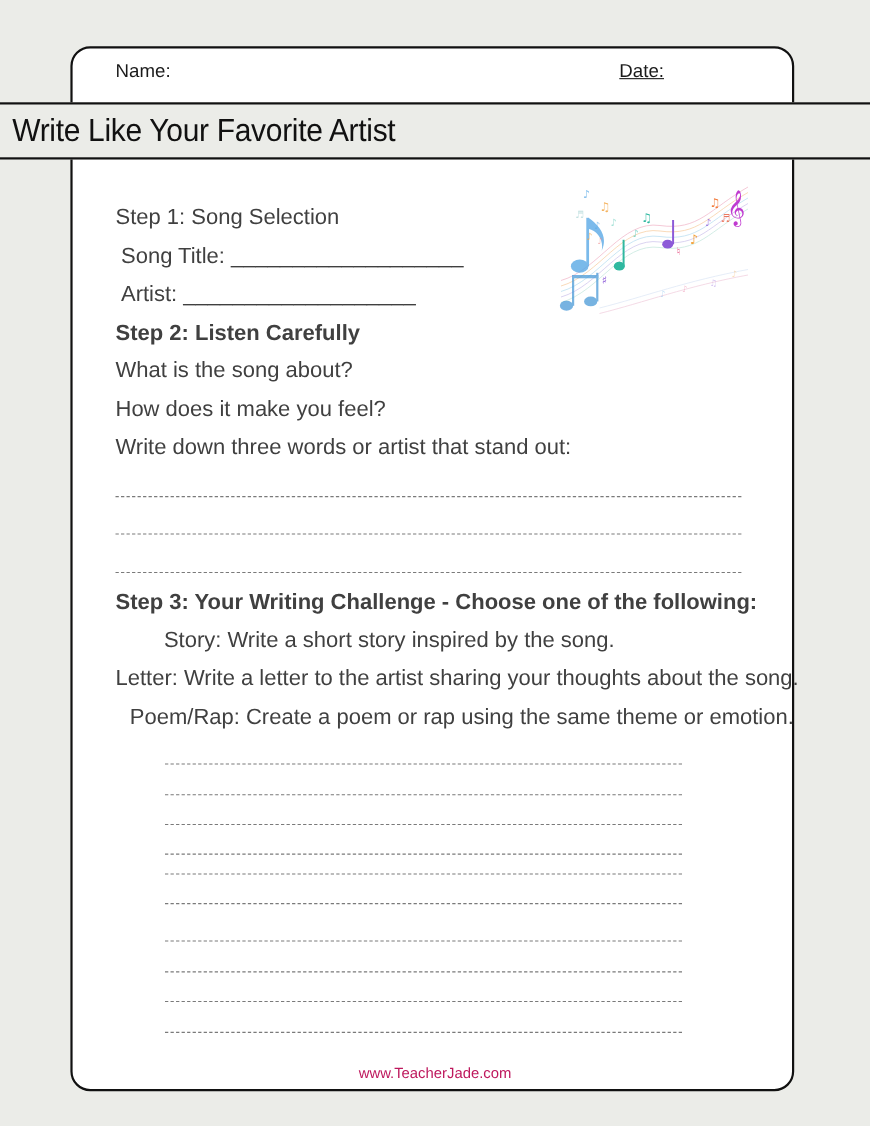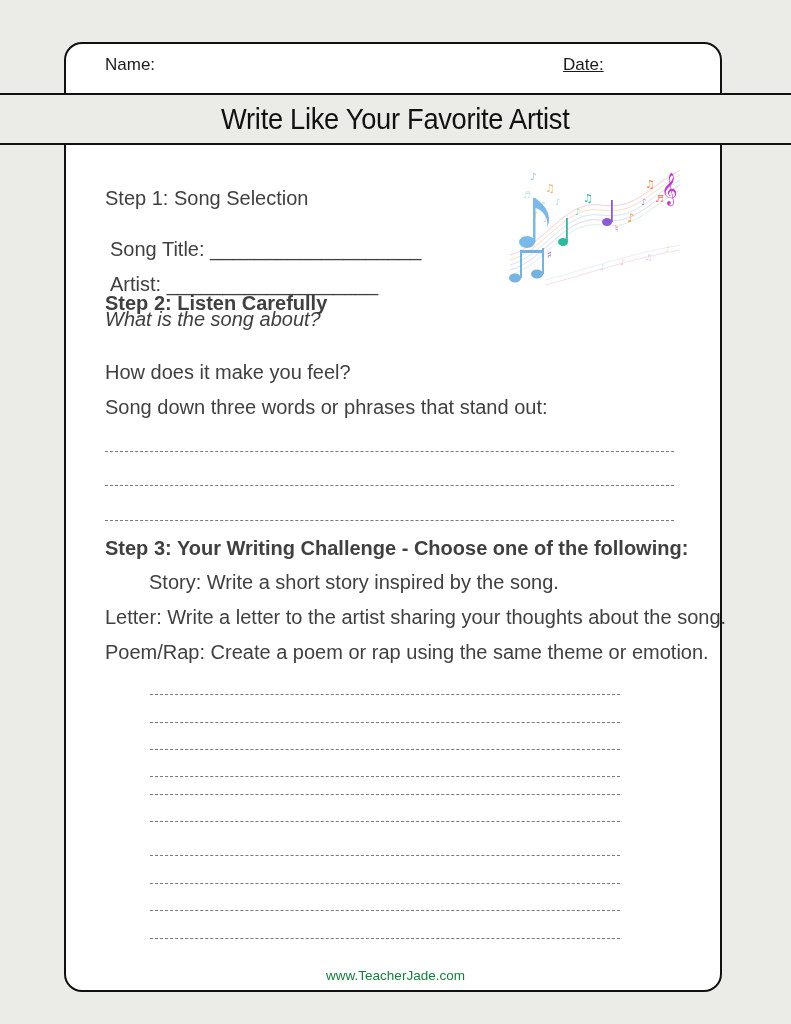--- a/index.html
+++ b/index.html
@@ -29,56 +29,56 @@
     .name-label { left: 105px; top: 55px; }
     .date-label { left: 563px; top: 55px; text-decoration: underline; }
 
     .banner {
       position: absolute;
       left: 0; top: 93px;
       width: 791px; height: 52px;
       background: #ebece8;
       border-top: 2.5px solid #111111;
       border-bottom: 2.5px solid #111111;
-      display: flex; align-items: center; justify-content: center;
+      display: flex; align-items: center; justify-content: flex-start;
     }
     .banner-title {
       font-size: 29px;
       font-weight: normal;
       letter-spacing: -0.3px;
       color: #111111;
       transform: scaleX(0.94);
     }
 
     .line-text {
       position: absolute;
       left: 105px;
       font-size: 20px;
       line-height: 22px;
       color: #404040;
       white-space: nowrap;
     }
     .bold { font-weight: bold; }
-    .indent { left: 110px; margin-top: 16px; }
+    .indent { left: 110px; }
 
     .rule {
       position: absolute;
       border-bottom: 1.5px dashed #7a7a7a;
       height: 0;
     }
     .rule-wide { left: 105px; width: 569px; }
     .rule-narrow { left: 150px; width: 470px; }
 
     .footer {
       position: absolute;
       left: 0; width: 791px;
       top: 968px;
       text-align: center;
       font-size: 13.5px;
-      color: #15803d;
+      color: #be185d;
     }
 
     .music-art {
       position: absolute;
       left: 505px; top: 160px;
       width: 180px; height: 130px;
     }
   </style>
 </head>
 <body>
@@ -153,32 +153,32 @@
       <text x="140" y="100" fill="#8c5ad8">♫</text>
       <text x="160" y="92" fill="#f2a13a">♪</text>
     </g>
   </svg>
 
   <div class="line-text" style="top:187px;">Step 1: Song Selection</div>
   <div class="line-text indent" style="top:222px;">Song Title: ___________________</div>
   <div class="line-text indent" style="top:257px;">Artist: ___________________</div>
 
   <div class="line-text bold" style="top:292px;">Step 2: Listen Carefully</div>
-  <div class="line-text" style="top:308px;font-style:italic;">What is the song about?</div>
+  <div class="line-text" style="top:326px;">What is the song about?</div>
   <div class="line-text" style="top:361px;">How does it make you feel?</div>
-  <div class="line-text" style="top:396px;">Song down three words or phrases that stand out:</div>
+  <div class="line-text" style="top:396px;">Write down three words or artist that stand out:</div>
 
   <div class="rule rule-wide" style="top:451px;"></div>
   <div class="rule rule-wide" style="top:485px;"></div>
   <div class="rule rule-wide" style="top:520px;"></div>
 
   <div class="line-text bold" style="top:537px;">Step 3:  Your Writing Challenge - Choose one of the following:</div>
   <div class="line-text" style="top:571px;margin-left:44px;">Story: Write a short story inspired by the song.</div>
   <div class="line-text" style="top:606px;">Letter: Write a letter to the artist sharing your thoughts about the song.</div>
-  <div class="line-text" style="top:641px;">Poem/Rap: Create a poem or rap using the same theme or emotion.</div>
+  <div class="line-text" style="top:641px;margin-left:13px;">Poem/Rap: Create a poem or rap using the same theme or emotion.</div>
 
   <div class="rule rule-narrow" style="top:694px;"></div>
   <div class="rule rule-narrow" style="top:722px;"></div>
   <div class="rule rule-narrow" style="top:749px;"></div>
   <div class="rule rule-narrow" style="top:776px;"></div>
   <div class="rule rule-narrow" style="top:794px;"></div>
   <div class="rule rule-narrow" style="top:821px;"></div>
   <div class="rule rule-narrow" style="top:855px;"></div>
   <div class="rule rule-narrow" style="top:883px;"></div>
   <div class="rule rule-narrow" style="top:910px;"></div>

